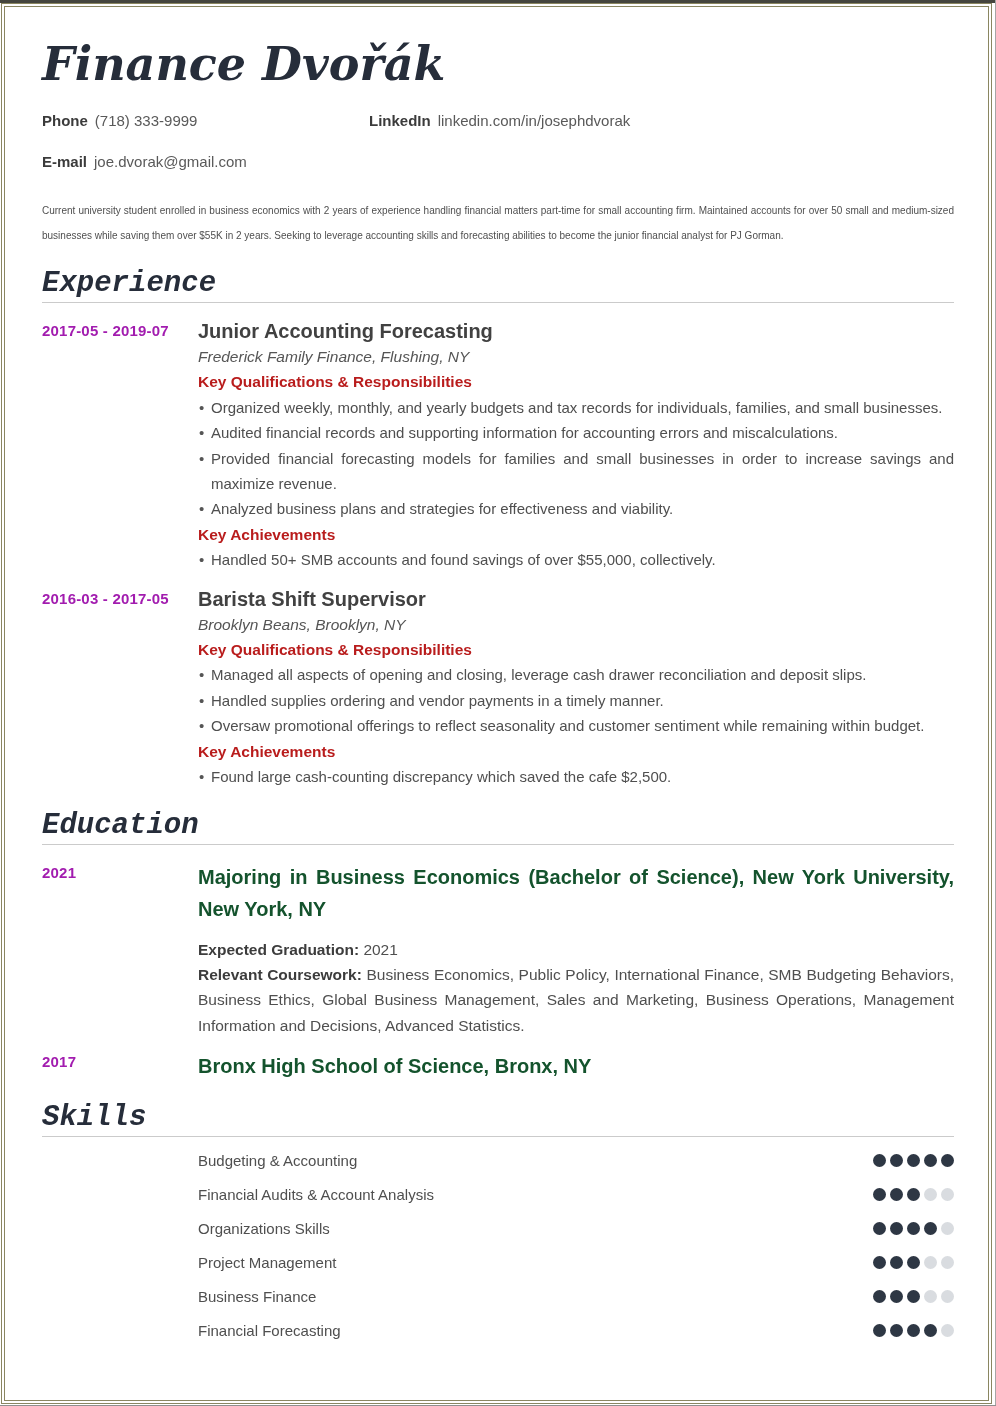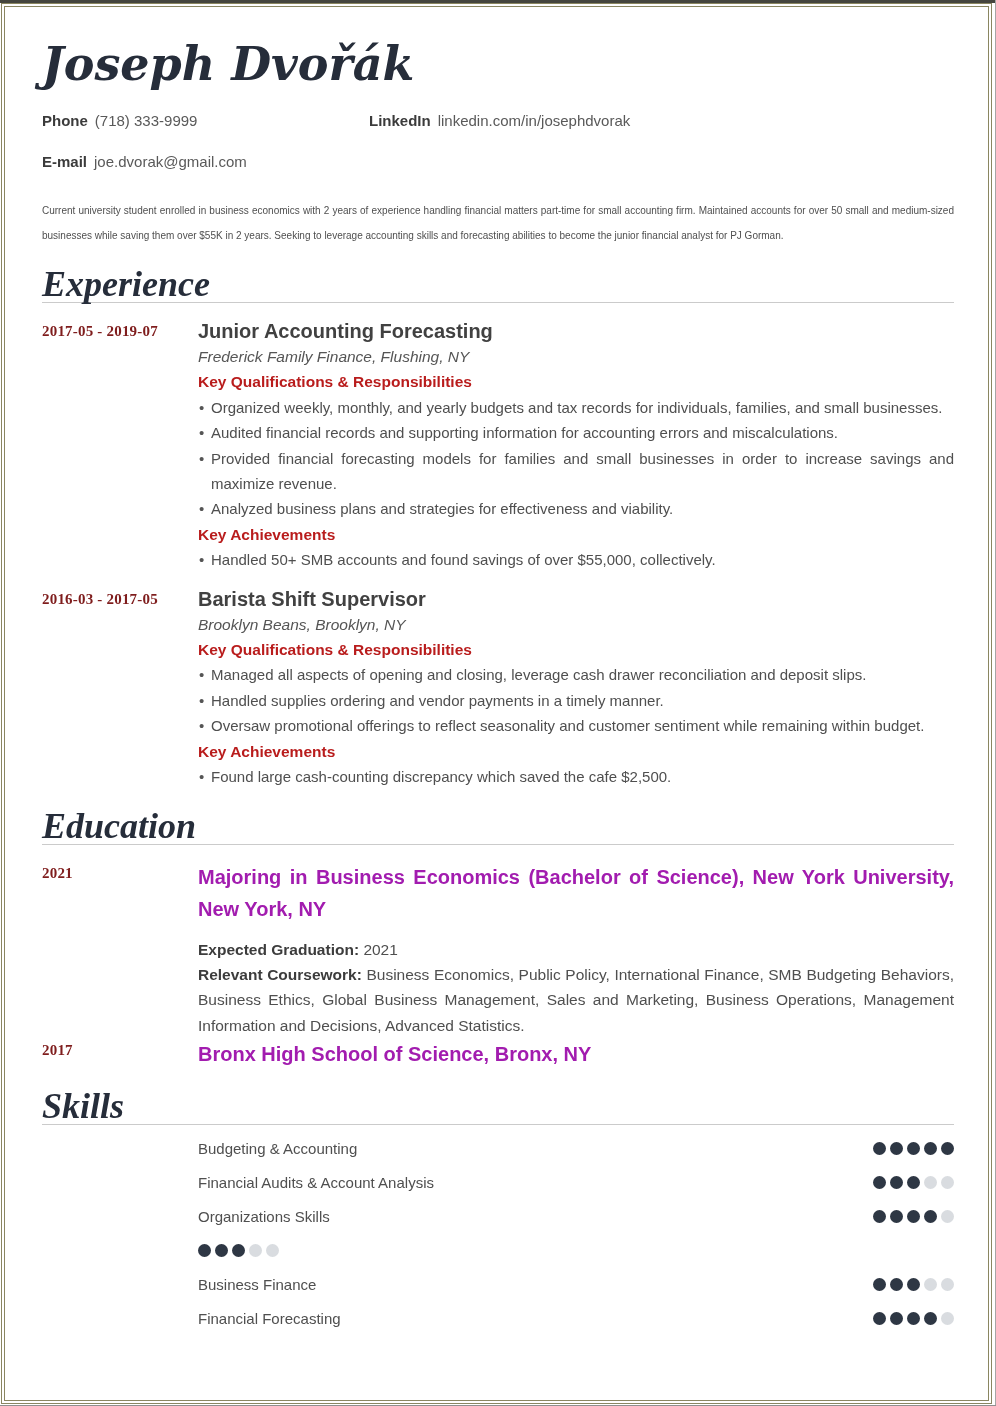--- a/index.html
+++ b/index.html
@@ -22,37 +22,37 @@
 
   .contact { margin-top:20px; display:grid; grid-template-columns:327px 1fr; row-gap:20px;
              font-size:15px; line-height:21px; }
   .pair { display:flex; gap:7px; align-items:baseline; }
   .clabel { font-weight:bold; color:#3b3b3b; }
   .cvalue { color:#595959; }
 
   .summary { margin-top:26px; font-size:10px; line-height:25px; color:#4f4f4f; text-align:justify; }
 
   .section { margin-top:22px; }
-  .section-title { font-family:Liberation Serif, serif; font-style:italic; font-weight:bold;
-                   font-size:36px; line-height:28px; color:var(--accent,#262d3a); }
+  .section-title { font-family:Liberation Mono, monospace; font-style:italic; font-weight:bold;
+                   font-size:29px; line-height:28px; color:var(--accent,#262d3a); }
   .rule { height:1px; background:var(--rule,#cbcbcb); border:0; margin:4px 0 16px 0; }
   .section-skills .rule { margin-bottom:6px; }
 
   .entry { display:grid; grid-template-columns:156px 1fr; }
   .entry + .entry { margin-top:14px; }
-  .edates { font-size:15px; font-weight:bold; color:#7f1d1d; line-height:24px; letter-spacing:.2px;font-family:Liberation Serif, serif; }
+  .edates { font-size:15px; font-weight:bold; color:#a21caf; line-height:24px; letter-spacing:.2px; }
   .etitle { font-size:20px; font-weight:bold; color:#414141; line-height:24px; }
   .ecompany { font-size:15.5px; font-style:italic; color:#555555; line-height:25.4px; margin-top:1px; }
   .esub { font-size:15.5px; font-weight:bold; color:#b91c1c; line-height:25.4px; }
   .bullet { position:relative; padding-left:13px; font-size:15px; color:#4f4f4f;
             line-height:25.4px; text-align:justify; }
   .bullet .mark { position:absolute; left:1px; top:0; color:#555555; }
 
-  .edu-entry + .edu-entry { margin-top:0; }
-  .edu-title { font-size:20px; font-weight:bold; color:#a21caf; line-height:32px; text-align:justify; }
+  .edu-entry + .edu-entry { margin-top:12px; }
+  .edu-title { font-size:20px; font-weight:bold; color:#14532d; line-height:32px; text-align:justify; }
   .edu-details { margin-top:12px; }
   .edetail { font-size:15.5px; line-height:25.4px; color:#4f4f4f; text-align:justify; }
   .edetail b { color:#3c3c3c; }
 
   .skill-row { display:flex; align-items:center; height:34px; padding-left:156px; }
   .skill-name { font-size:15px; color:#4f4f4f; flex:1; }
   .dots { display:flex; gap:4px; }
   .dot { width:13px; height:13px; border-radius:50%; }
   .dot.filled { background:var(--dot-filled,#2e3744); }
   .dot.empty  { background:var(--dot-empty,#d9dce0); }
@@ -62,21 +62,21 @@
 
 <div class="page">
   <div class="top-edge"></div>
   <div class="frame-outer"></div>
   <div class="frame-inner"></div>
   <div class="screen-right"></div>
   <div class="screen-bottom"></div>
 
   <div class="content">
 
-    <div class="name">Joseph Dvořák</div>
+    <div class="name">Finance Dvořák</div>
 
     <div class="contact">
       <div class="pair">
         <span class="clabel">Phone</span>
         <span class="cvalue">(718) 333-9999</span>
       </div>
       <div class="pair">
         <span class="clabel">LinkedIn</span>
         <span class="cvalue">linkedin.com/in/josephdvorak</span>
       </div>
@@ -173,20 +173,21 @@
         <span class="skill-name">Organizations Skills</span>
         <span class="dots">
             <span class="dot filled"></span>
             <span class="dot filled"></span>
             <span class="dot filled"></span>
             <span class="dot filled"></span>
             <span class="dot empty"></span>
           </span>
       </div>
       <div class="skill-row">
+        <span class="skill-name">Project Management</span>
         <span class="dots">
             <span class="dot filled"></span>
             <span class="dot filled"></span>
             <span class="dot filled"></span>
             <span class="dot empty"></span>
             <span class="dot empty"></span>
           </span>
       </div>
       <div class="skill-row">
         <span class="skill-name">Business Finance</span>

